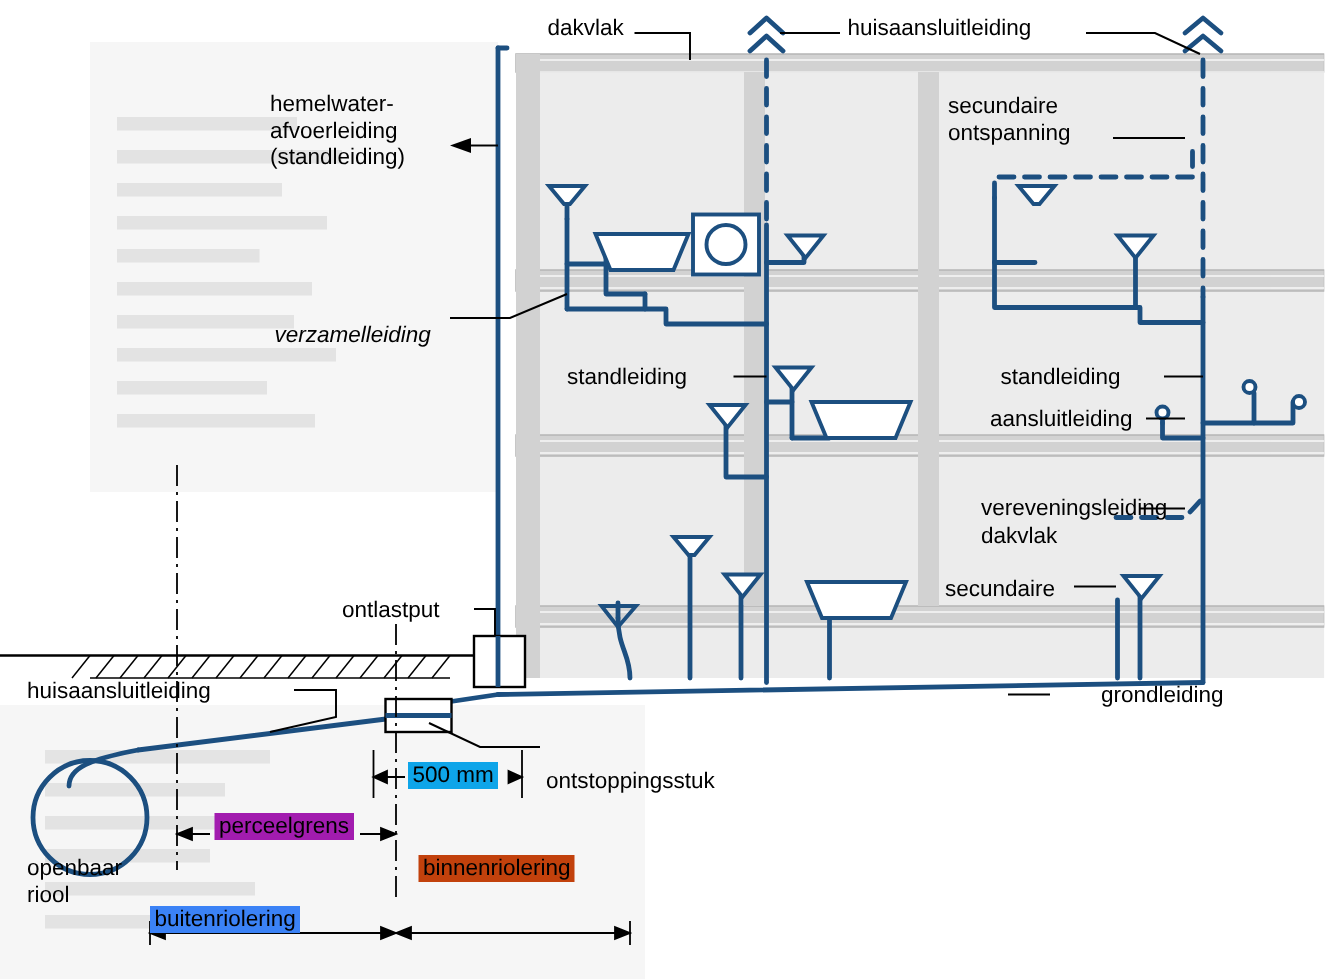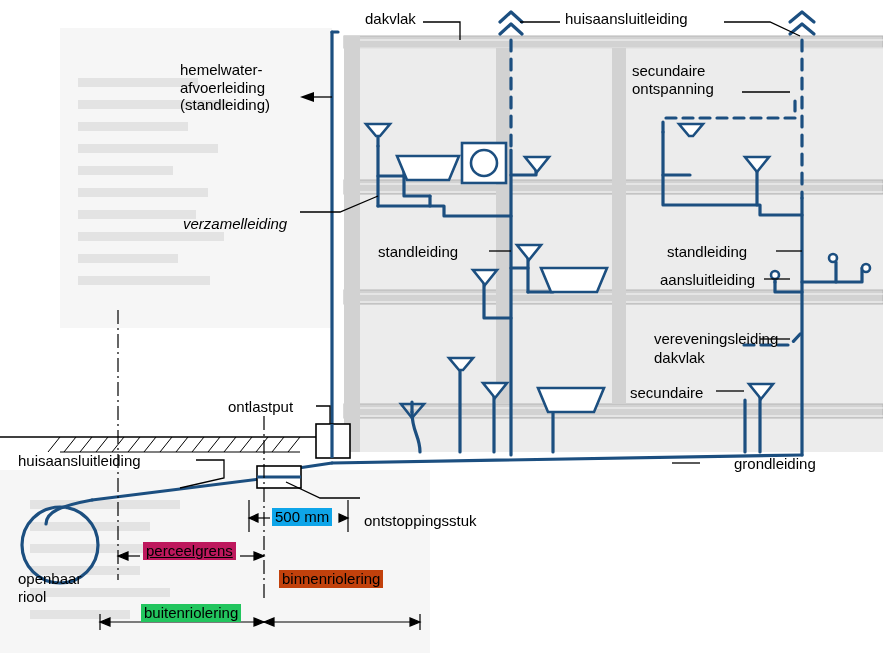--- a/index.html
+++ b/index.html
@@ -266,19 +266,19 @@
   <div class="lbl" style="left:667px;top:243px;">standleiding</div>
   <div class="lbl" style="left:660px;top:271px;">aansluitleiding</div>
   <div class="lbl" style="left:654px;top:330px;">vereveningsleiding</div>
   <div class="lbl" style="left:654px;top:349px;">dakvlak</div>
   <div class="lbl" style="left:630px;top:384px;">secundaire</div>
   <div class="lbl" style="left:228px;top:398px;">ontlastput</div>
   <div class="lbl" style="left:18px;top:452px;">huisaansluitleiding</div>
   <div class="lbl" style="left:734px;top:455px;">grondleiding</div>
   <div class="lbl" style="left:364px;top:493px;margin-top:19px;">ontstoppingsstuk</div>
   <div class="lbl" style="left:272px;top:508px;background:#0ea5e9;padding:0 3px;">500 mm</div>
-  <div class="lbl" style="left:143px;top:542px;background:#be185d;padding:0 3px;text-decoration:underline;">perceelgrens</div>
+  <div class="lbl" style="left:143px;top:542px;background:#a21caf;padding:0 3px;">perceelgrens</div>
   <div class="lbl" style="left:18px;top:570px;">openbaar
 riool</div>
-  <div class="lbl" style="left:100px;top:604px;background:#22c55e;padding:0 3px;margin-left:41px;">buitenriolering</div>
+  <div class="lbl" style="left:100px;top:604px;background:#3b82f6;padding:0 3px;">buitenriolering</div>
   <div class="lbl" style="left:279px;top:570px;background:#c2410c;padding:0 3px;">binnenriolering</div>
 
 </div>
 
 </body></html>

